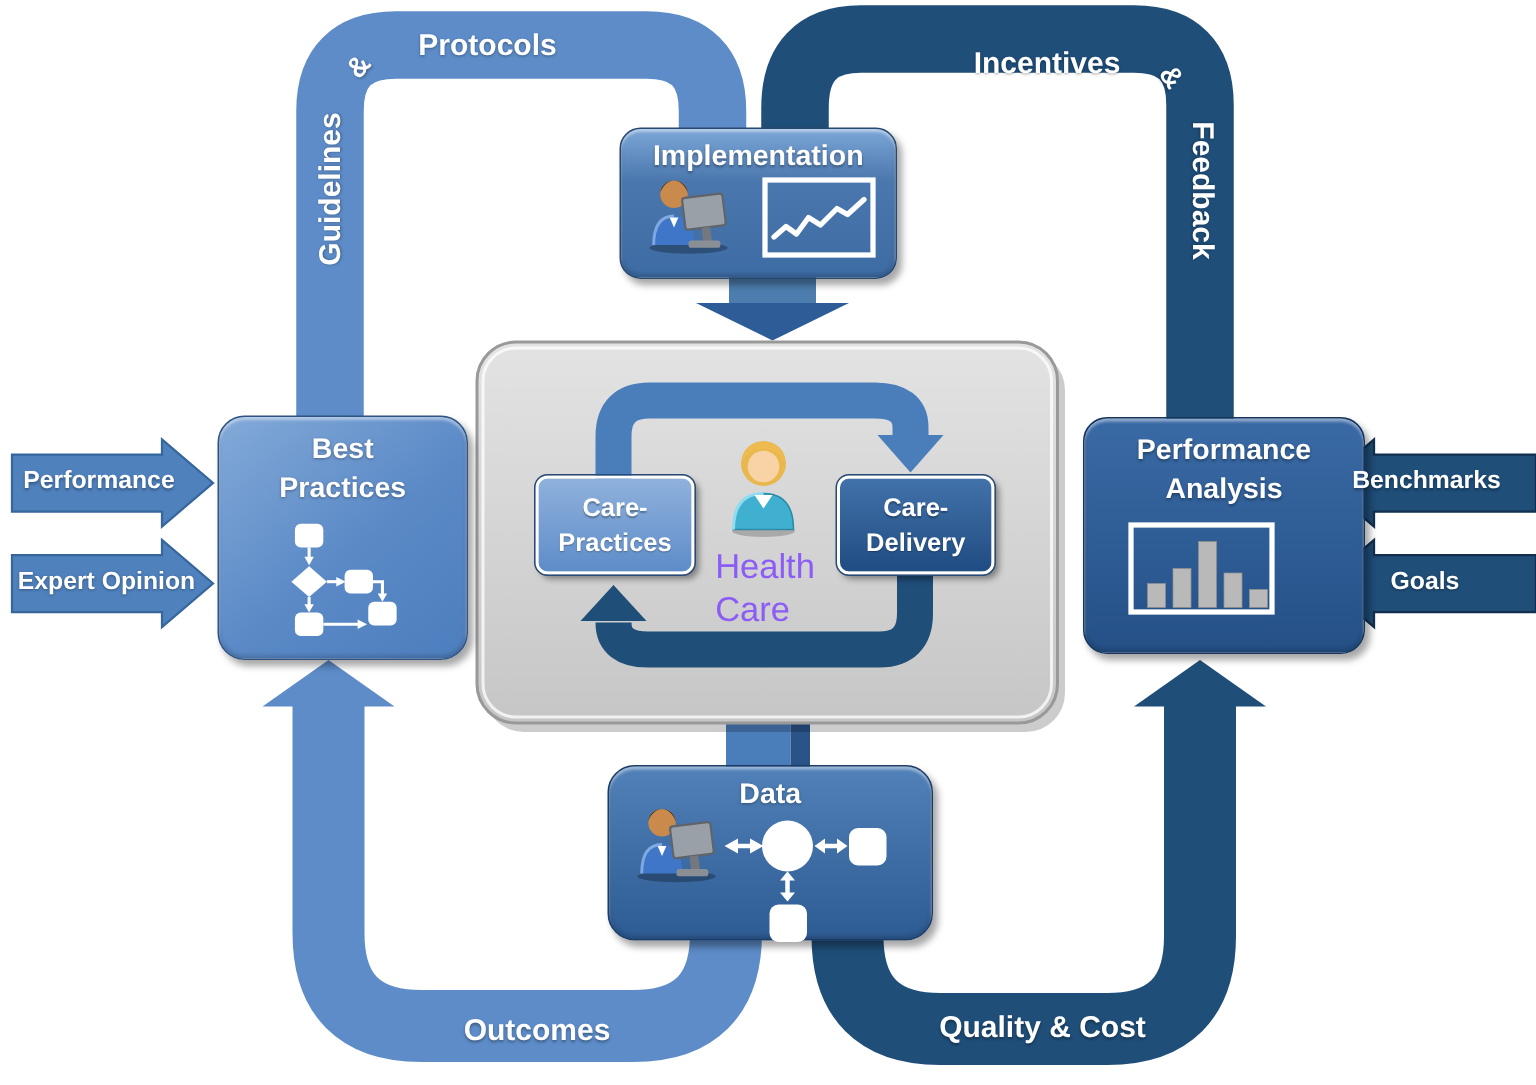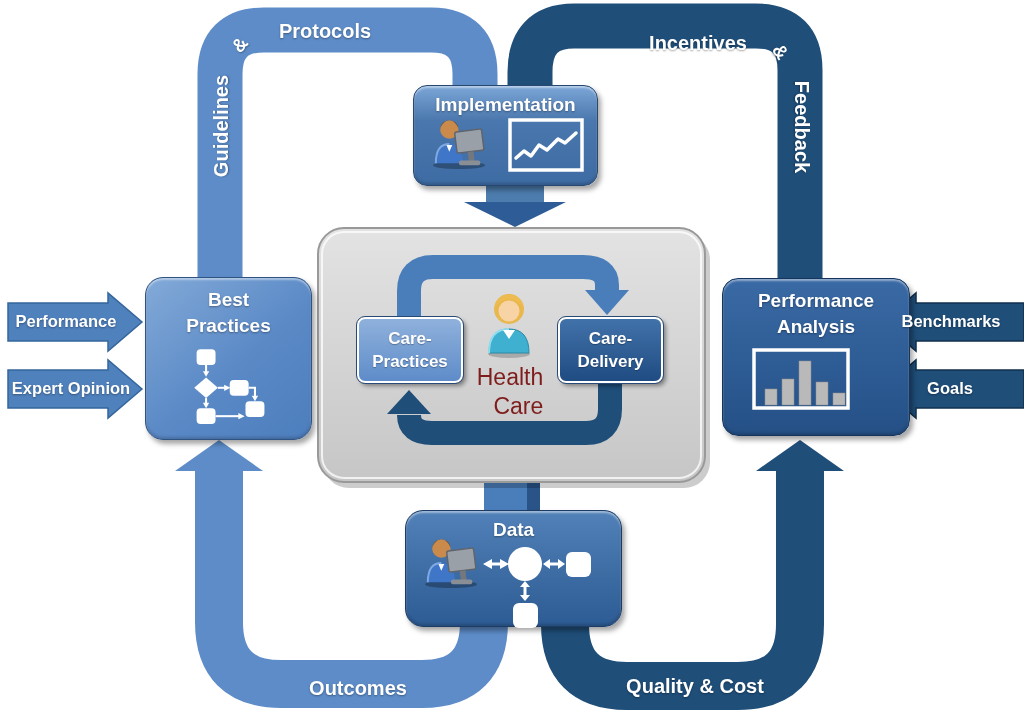--- a/index.html
+++ b/index.html
@@ -12,22 +12,22 @@
   .lbl{
     position:absolute;color:#ffffff;font-size:20px;font-weight:600;
     white-space:nowrap;transform:translate(-50%,-50%);
     text-shadow:0 1px 2px rgba(0,0,0,.35);z-index:5;
   }
   .lbl.rot-ccw{transform:translate(-50%,-50%) rotate(-90deg);}
   .lbl.rot-cw{transform:translate(-50%,-50%) rotate(90deg);}
   .lbl.amp-l{transform:translate(-50%,-50%) rotate(-50deg);font-size:19px;}
   .lbl.amp-r{transform:translate(-50%,-50%) rotate(55deg);font-size:19px;}
   .lbl.small{font-size:16.5px;}
-  .lbl.dark-text{color:#7f1d1d;text-shadow:none;font-weight:400;font-size:23px;
-    line-height:1.25;text-align:right;}
+  .lbl.dark-text{color:#8b5cf6;text-shadow:none;font-weight:400;font-size:23px;
+    line-height:1.25;text-align:left;}
   
   .box{
     position:absolute;box-sizing:border-box;z-index:4;
     box-shadow:3px 4px 5px rgba(0,0,0,.35), inset 0 2px 2px rgba(255,255,255,.45), inset 0 -2px 3px rgba(0,0,0,.18);
     color:#fff;
   }
   .box .box-title{
     text-align:center;font-size:19px;font-weight:700;line-height:26px;
     text-shadow:0 1px 2px rgba(0,0,0,.35);
   }

